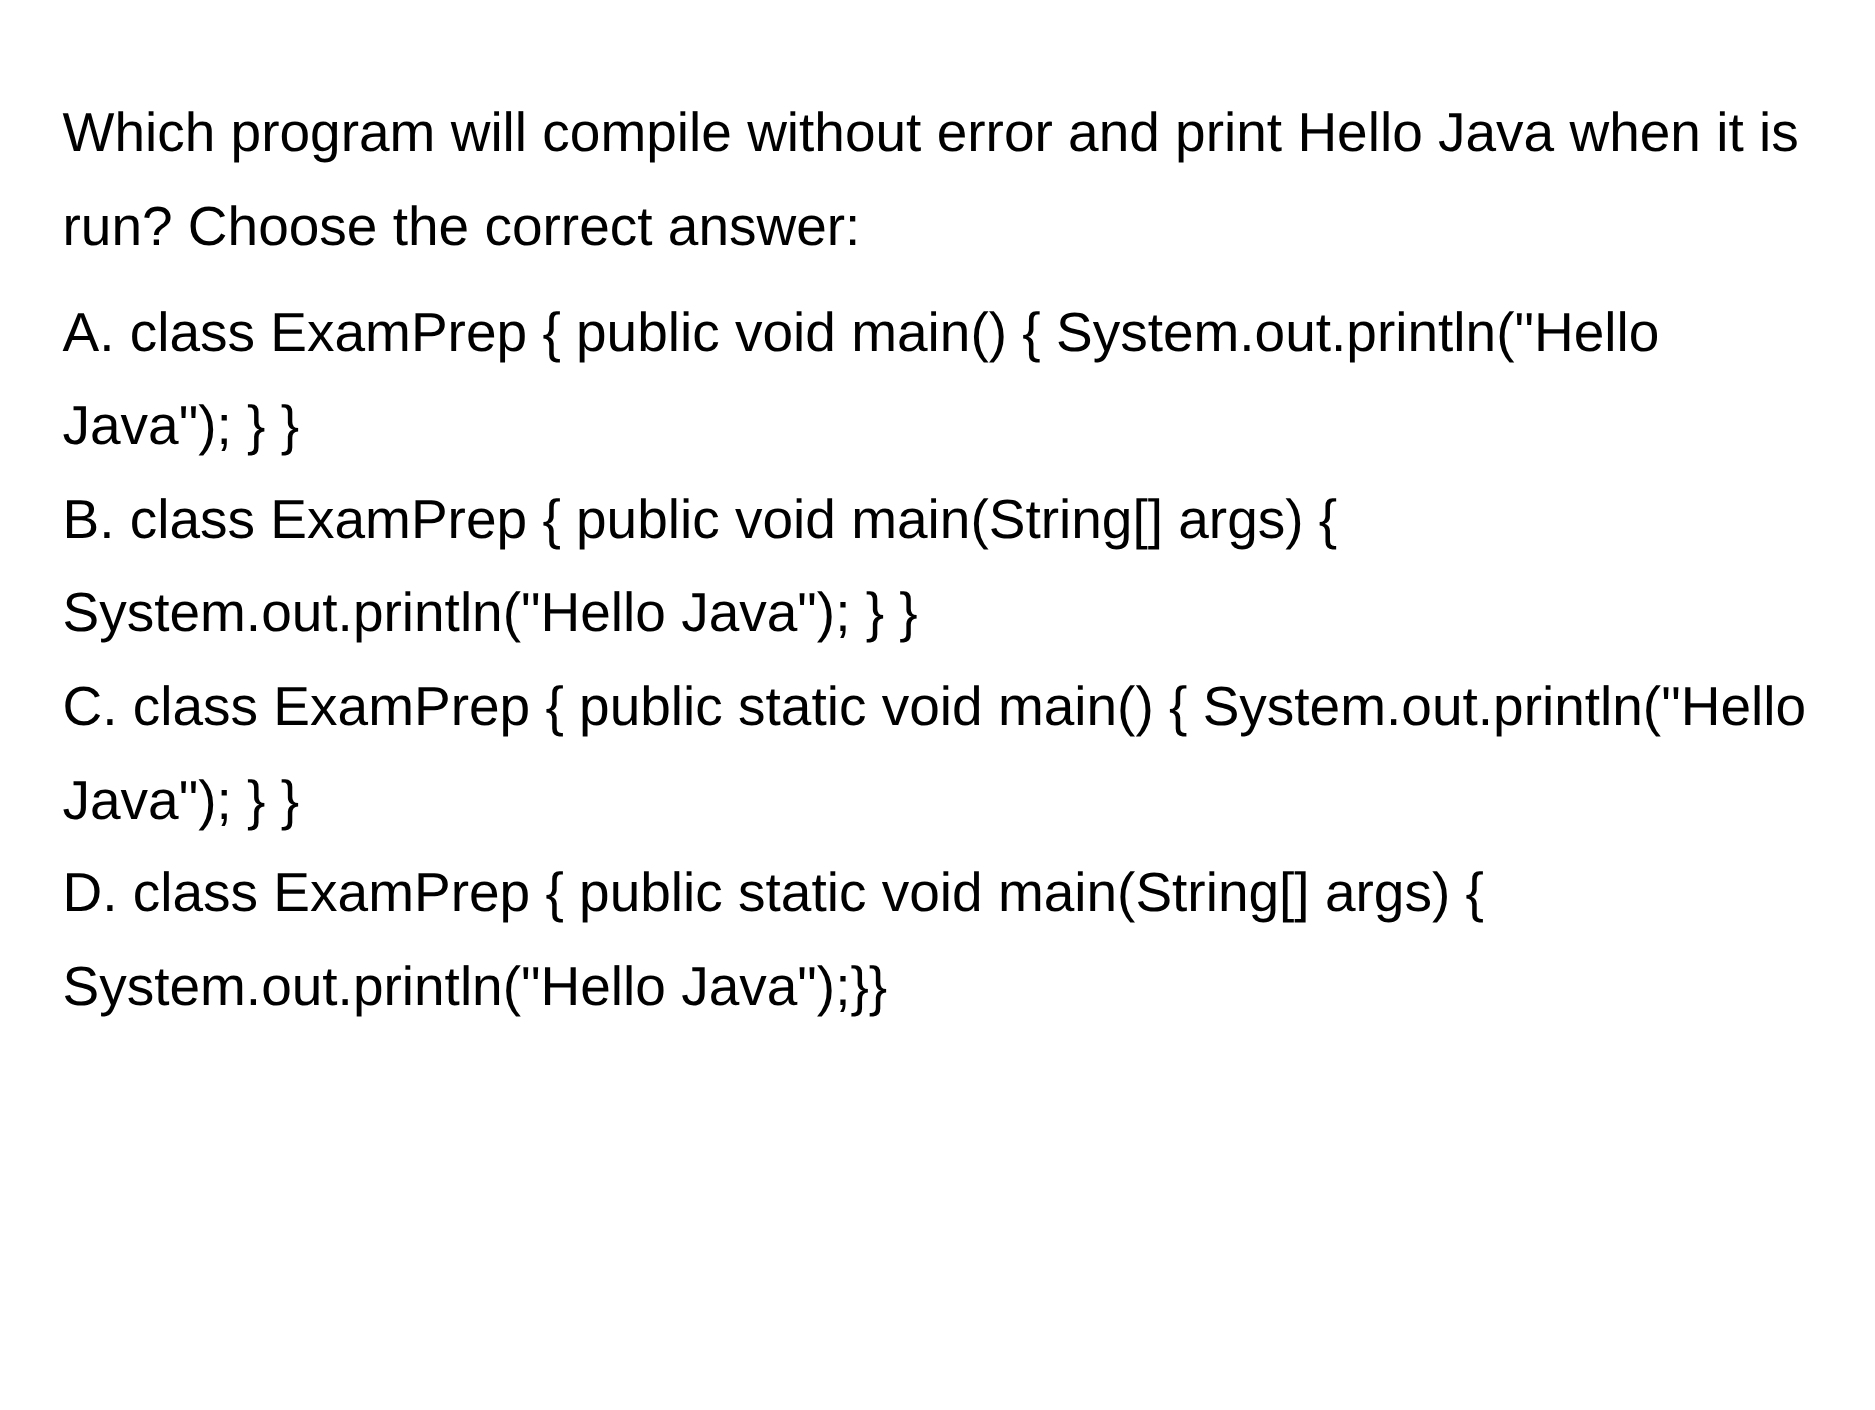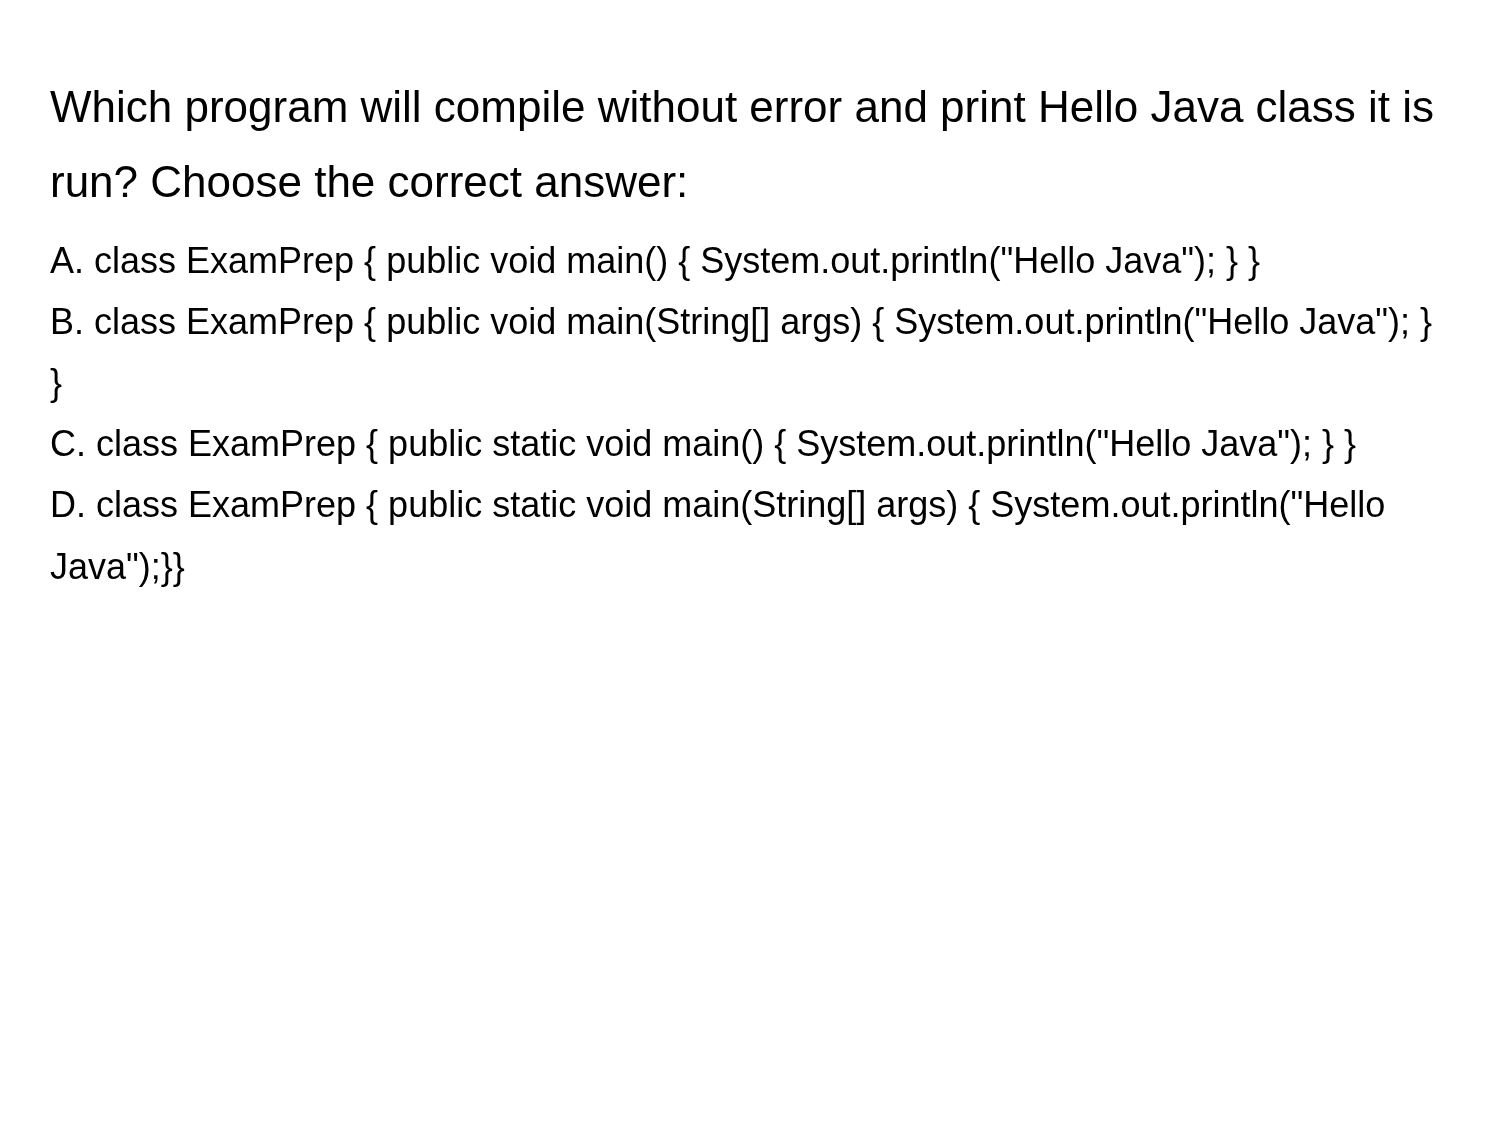--- a/index.html
+++ b/index.html
@@ -16,32 +16,32 @@
     padding: 70px 50px 50px 50px;
     box-sizing: border-box;
   }
   .question {
     font-size: 44px;
     line-height: 1.7;
     font-weight: 400;
     margin-bottom: 10px;
   }
   .options {
-    font-size: 36px;
+    font-size: 44px;
     line-height: 1.7;
     font-weight: 400;
   }
   .opt-line {
     display: block;
   }
 </style>
 </head>
 <body>
 
 <div class="page">
-  <div class="question">Which program will compile without error and print Hello Java class it is run? Choose the correct answer:</div>
+  <div class="question">Which program will compile without error and print Hello Java when it is run? Choose the correct answer:</div>
   <div class="options">
     <span class="opt-line">A. class ExamPrep { public void main() { System.out.println("Hello Java"); } }</span>
     <span class="opt-line">B. class ExamPrep { public void main(String[] args) { System.out.println("Hello Java"); } }</span>
     <span class="opt-line">C. class ExamPrep { public static void main() { System.out.println("Hello Java"); } }</span>
     <span class="opt-line">D. class ExamPrep { public static void main(String[] args) { System.out.println("Hello Java");}}</span>
   </div>
 </div>
 
 </body></html>

